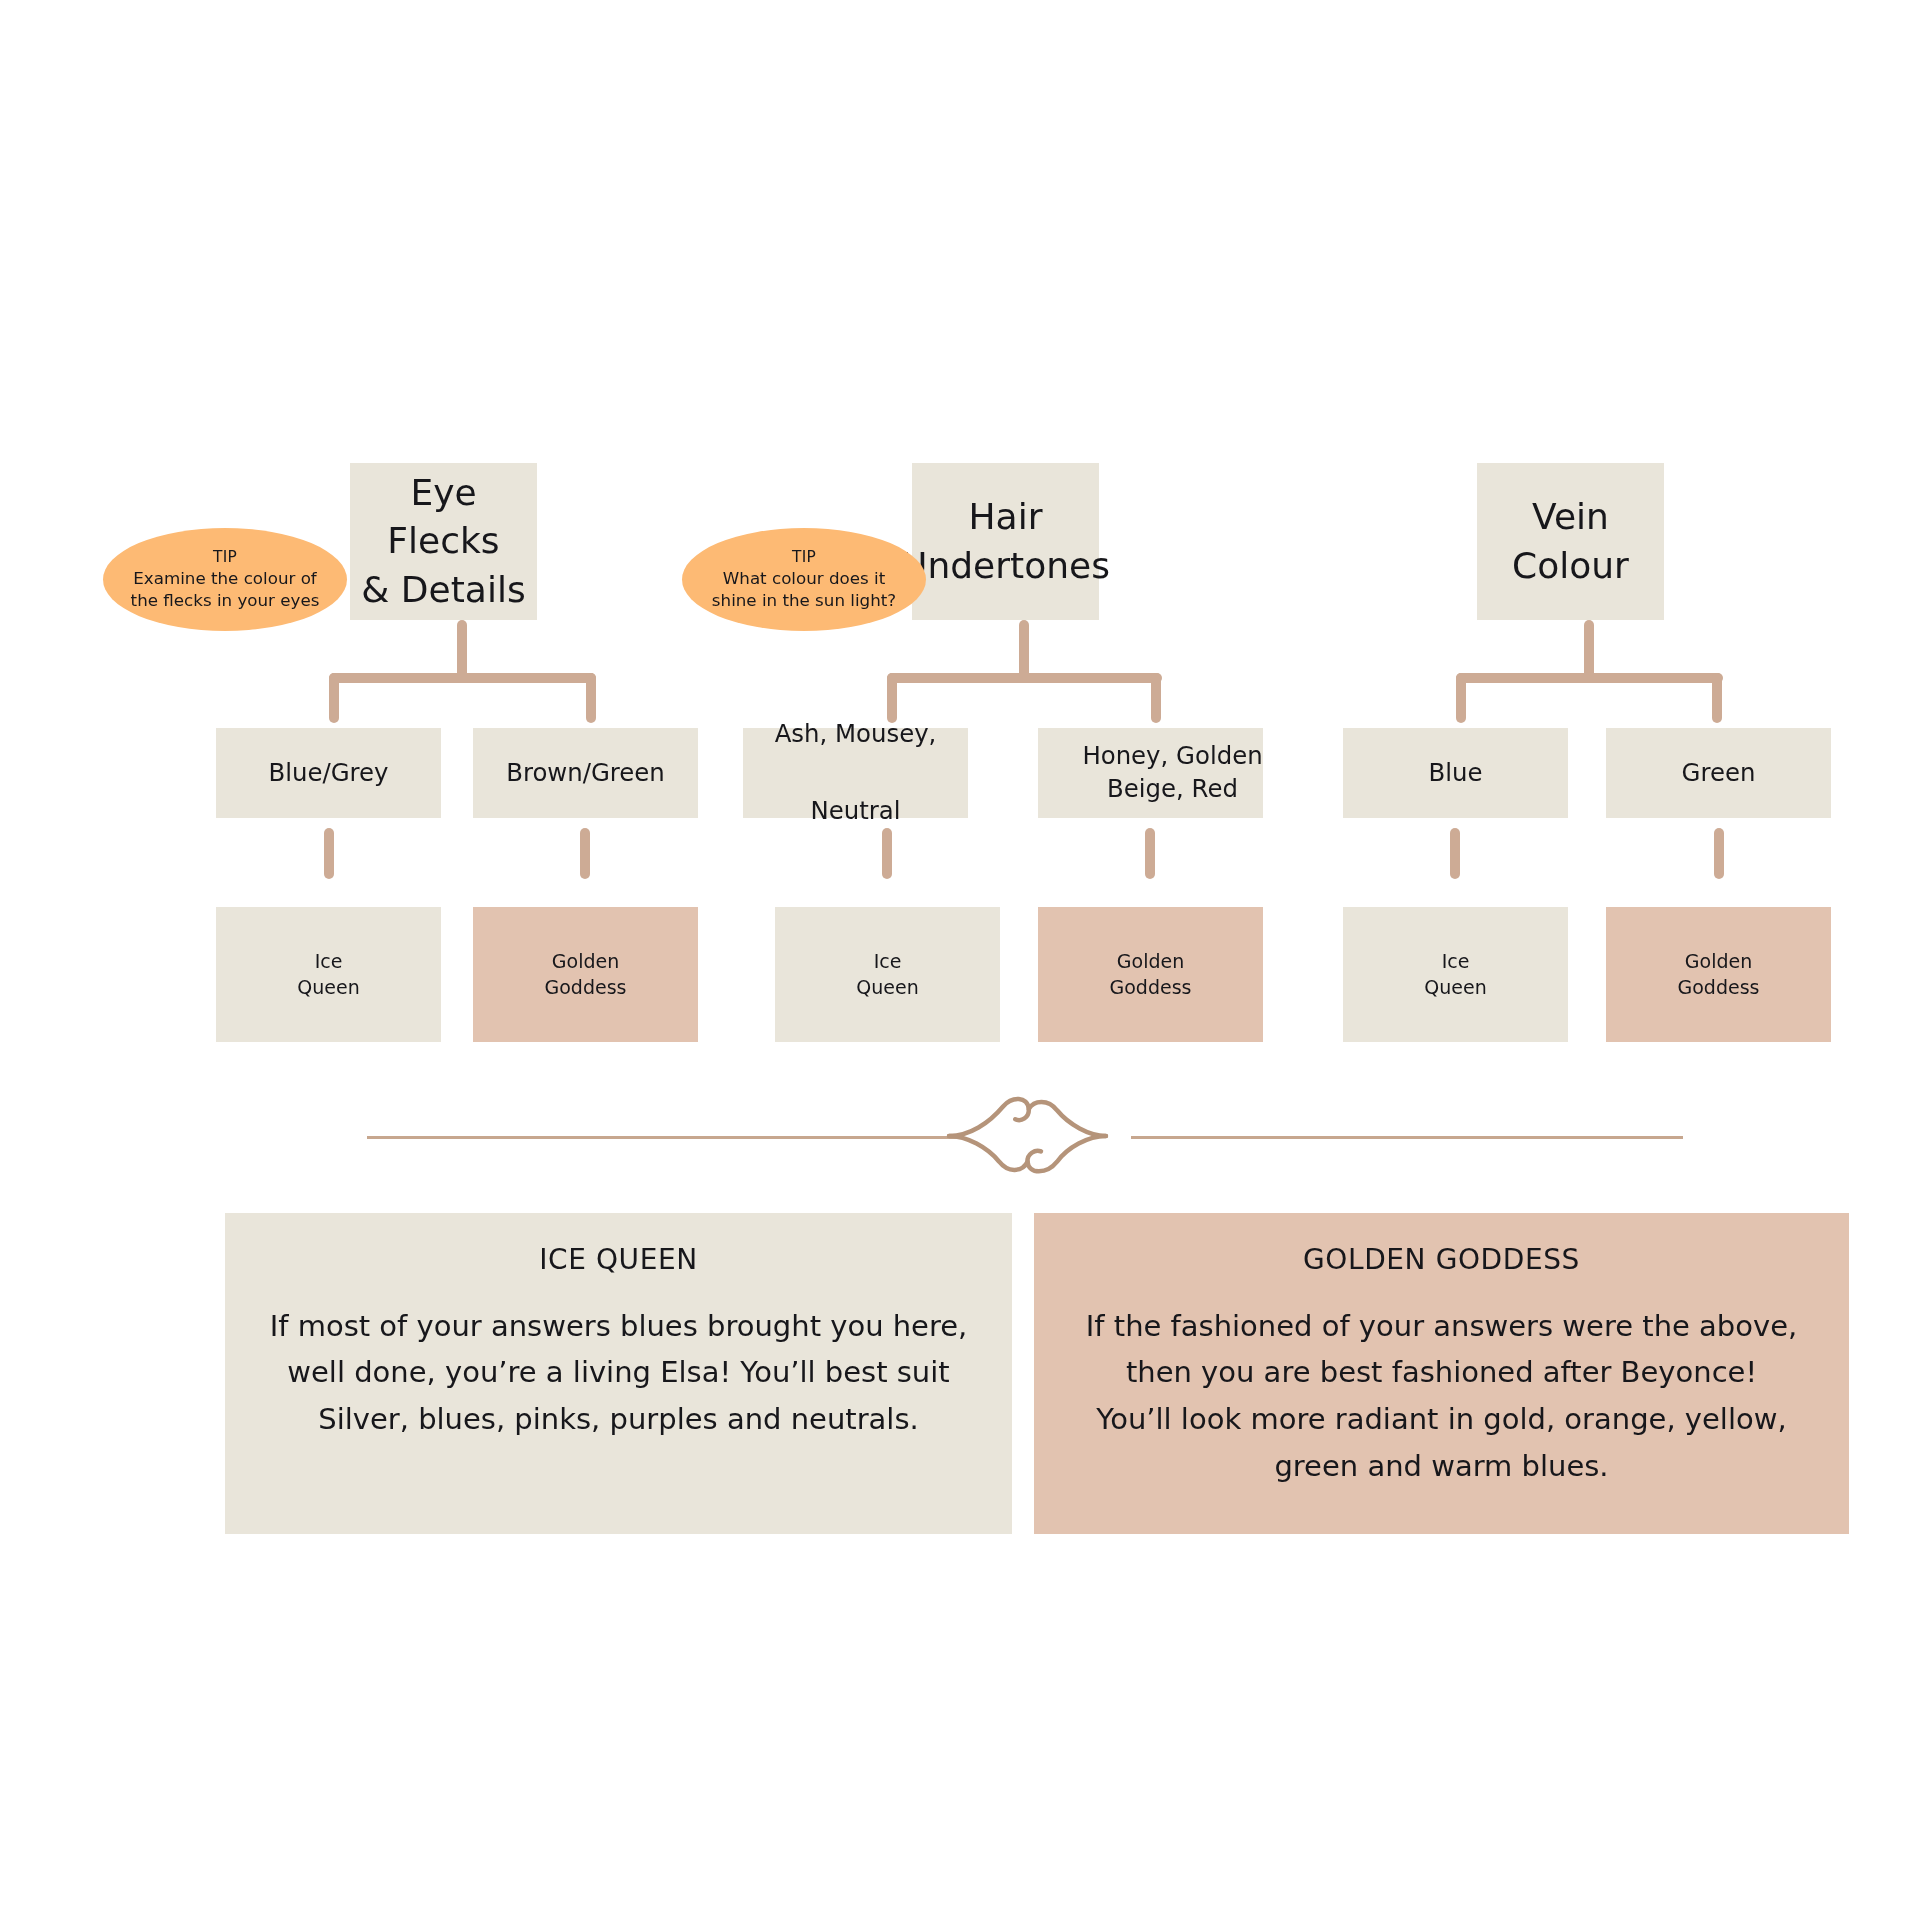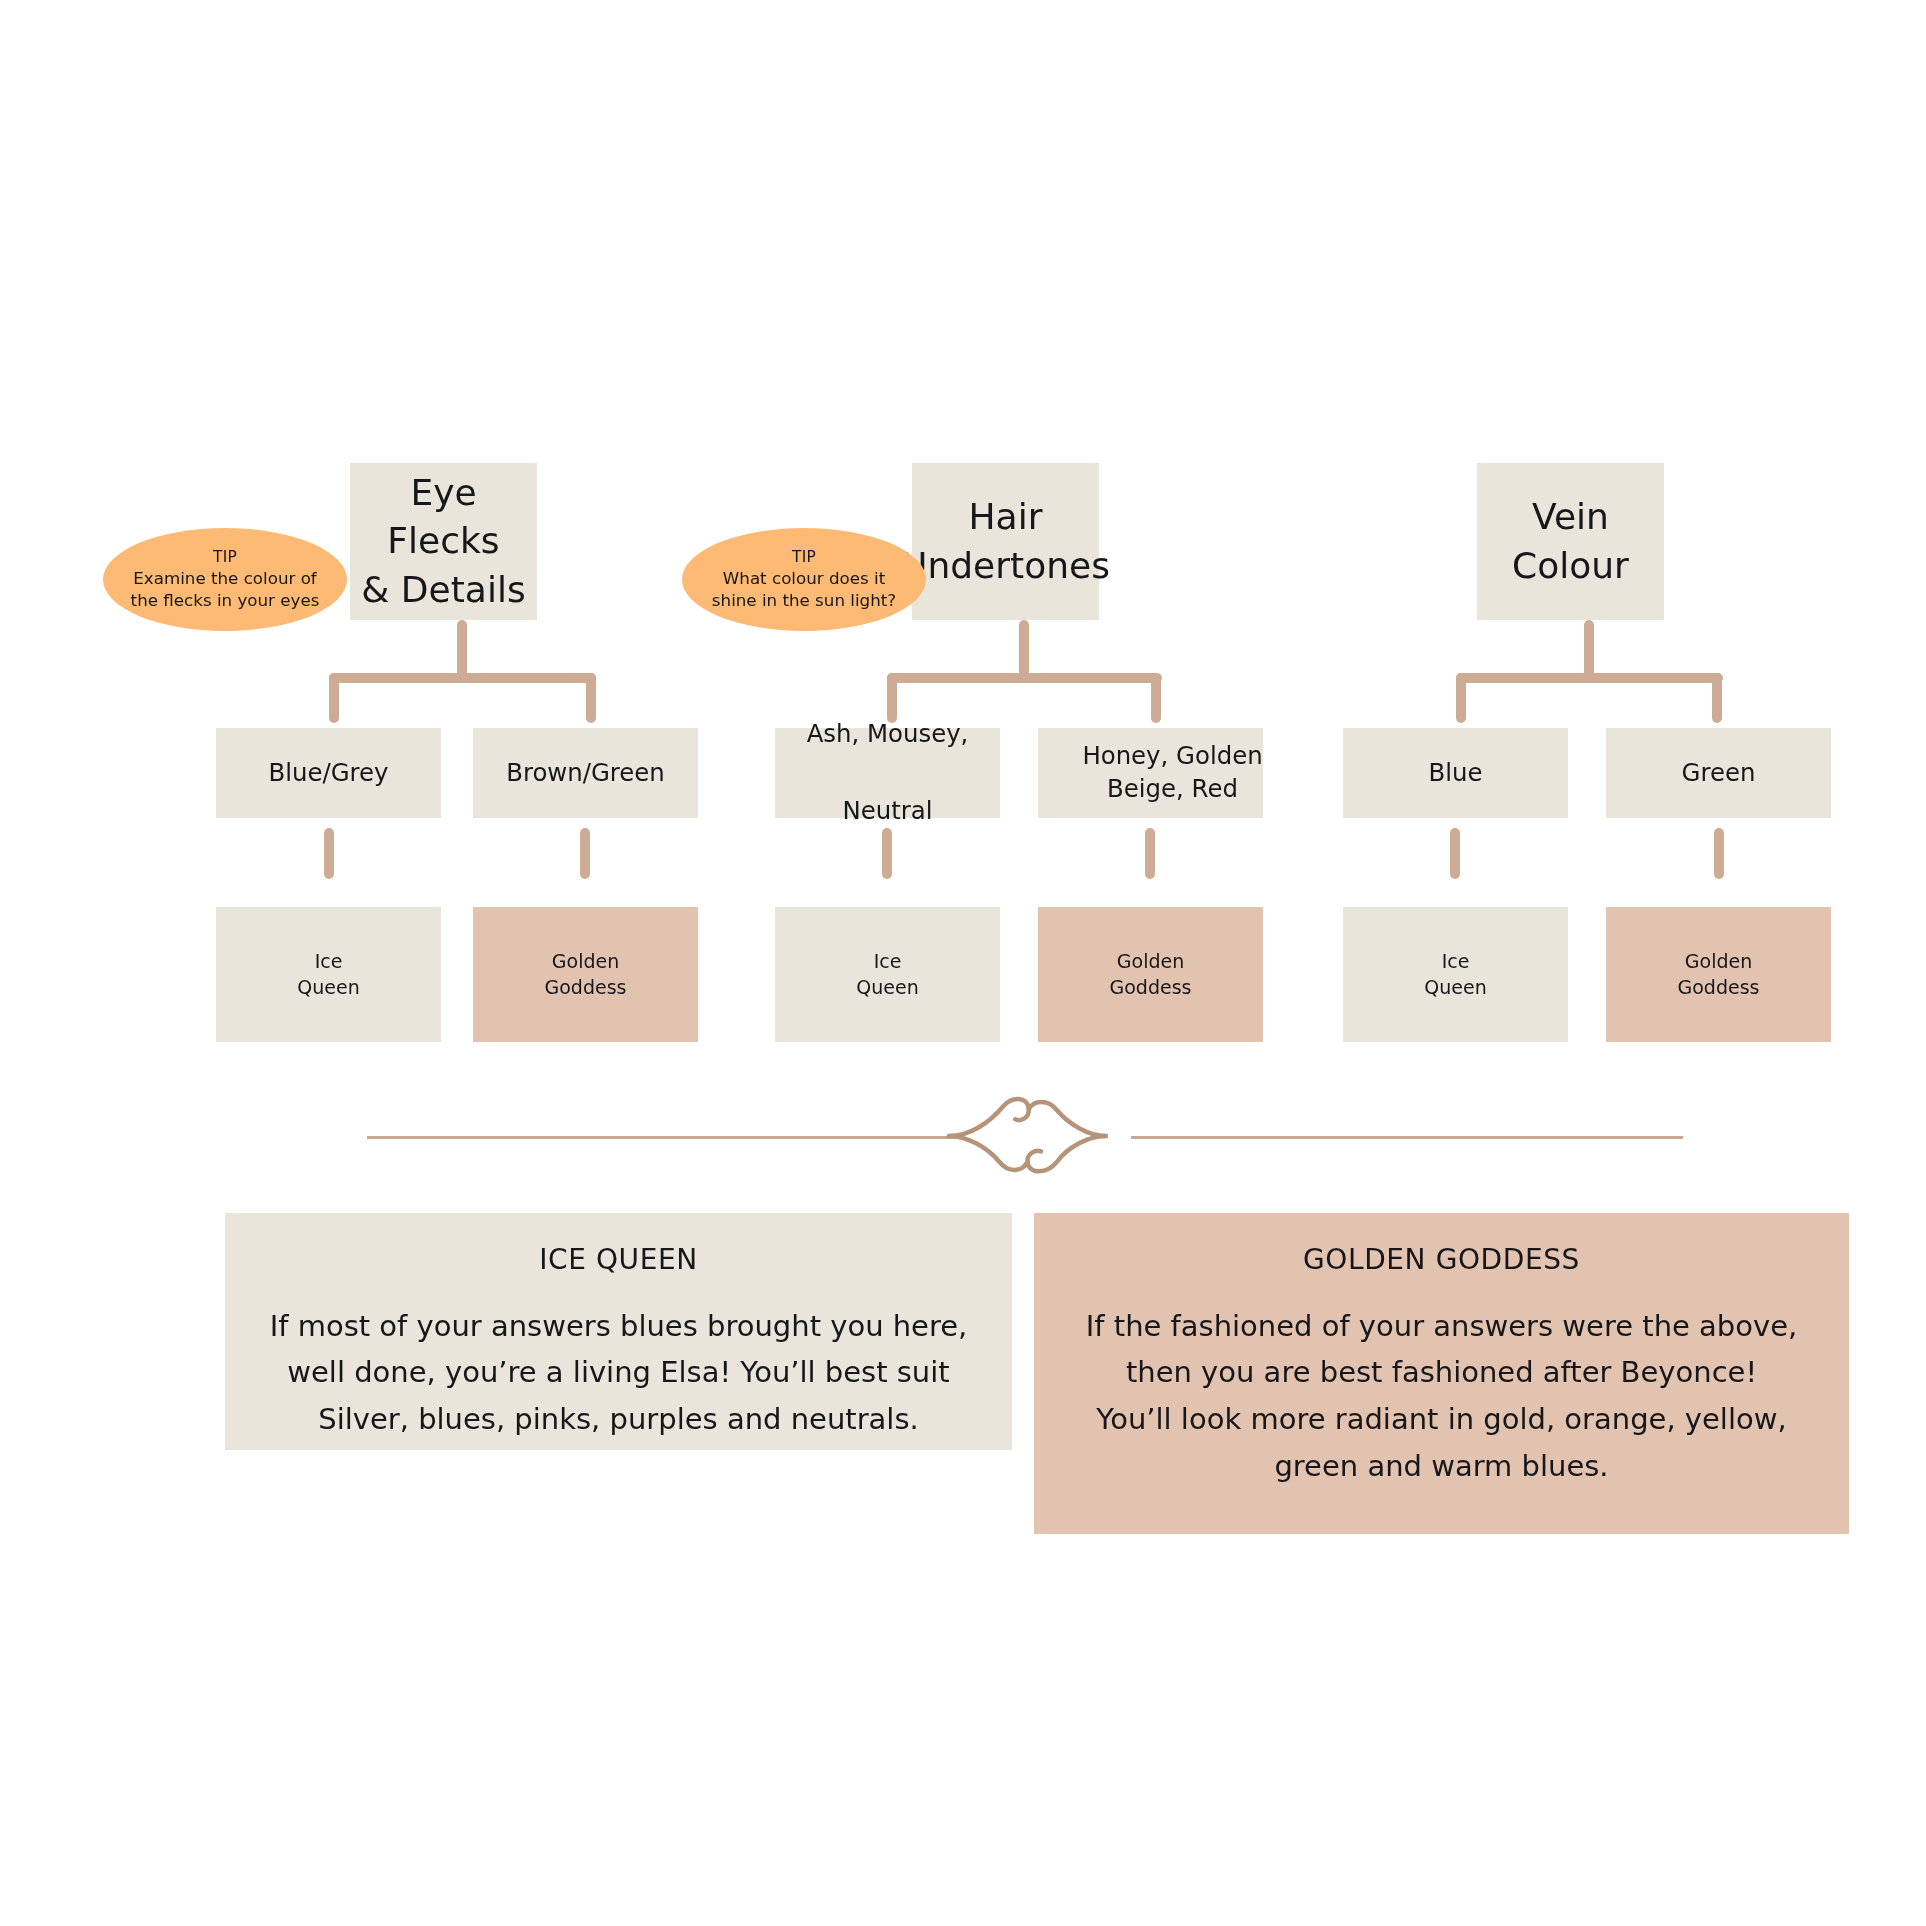--- a/index.html
+++ b/index.html
@@ -185,21 +185,21 @@
     <span class="tip-head">TIP</span>
     <span class="tip-body">What colour does it</span>
     <span class="tip-body">shine in the sun light?</span>
   </div>
 
   <div class="conn v" style="left:1019px; top:620px; height:58px;"></div>
   <div class="conn h" style="left:887px; top:673px; width:275px;"></div>
   <div class="conn stub" style="left:887px; top:673px; height:50px;"></div>
   <div class="conn stub" style="left:1151px; top:673px; height:50px;"></div>
 
-  <div class="box opt-box" style="left:775px; top:728px;gap:44px;">
+  <div class="box opt-box" style="left:743px; top:728px;gap:44px;">
     <span class="ln">Ash, Mousey,</span>
     <span class="ln">Neutral</span>
   </div>
   <div class="box opt-box" style="left:1038px; top:728px;padding-left:44px;">
     <span class="ln">Honey, Golden</span>
     <span class="ln">Beige, Red</span>
   </div>
 
   <div class="conn stub" style="left:882px; top:828px; height:51px;"></div>
   <div class="conn stub" style="left:1145px; top:828px; height:51px;"></div>
@@ -249,21 +249,21 @@
     <svg viewBox="0 0 300 140" width="193" height="90" aria-hidden="true">
       <g fill="none" stroke="#b5947a" stroke-width="7" stroke-linecap="round">
         <path d="M28 70 C 60 70, 90 50, 112 24 C 126 8, 150 8, 152 28 C 153 42, 140 48, 131 44"></path>
         <path d="M152 28 C 160 14, 182 12, 196 30 C 214 52, 246 70, 272 70"></path>
         <path d="M272 70 C 244 70, 212 88, 196 110 C 180 130, 152 130, 150 110 C 149 98, 162 90, 171 94"></path>
         <path d="M150 110 C 142 126, 120 128, 106 110 C 88 88, 56 70, 28 70"></path>
       </g>
     </svg>
   </div>
 
-  <div class="summary cream" style="left:225px; top:1213px; width:787px; height:237px;">
+  <div class="summary cream" style="left:225px; top:1213px; width:787px; height:321px;">
     <div class="s-title">ICE QUEEN</div>
     <div class="s-body">If most of your answers blues brought you here,</div>
     <div class="s-body">well done, you’re a living Elsa! You’ll best suit</div>
     <div class="s-body">Silver, blues, pinks, purples and neutrals.</div>
   </div>
 
   <div class="summary pink" style="left:1034px; top:1213px; width:815px; height:321px;">
     <div class="s-title">GOLDEN GODDESS</div>
     <div class="s-body">If the fashioned of your answers were the above,</div>
     <div class="s-body">then you are best fashioned after Beyonce!</div>

